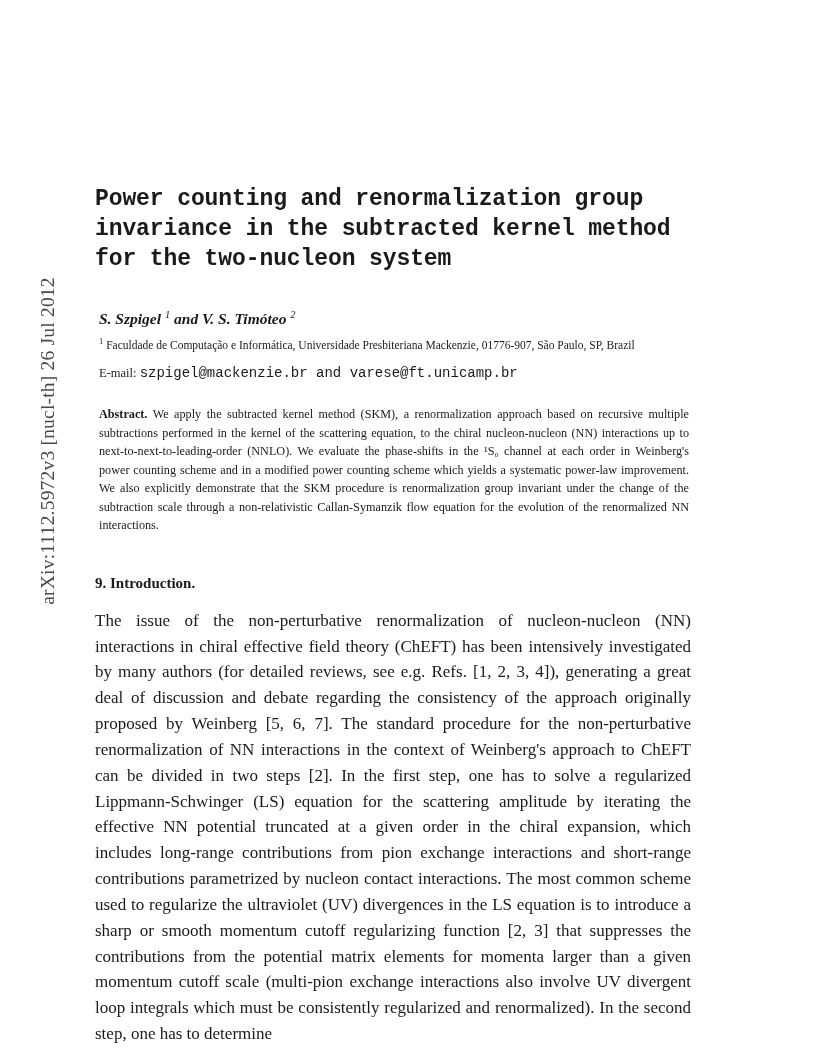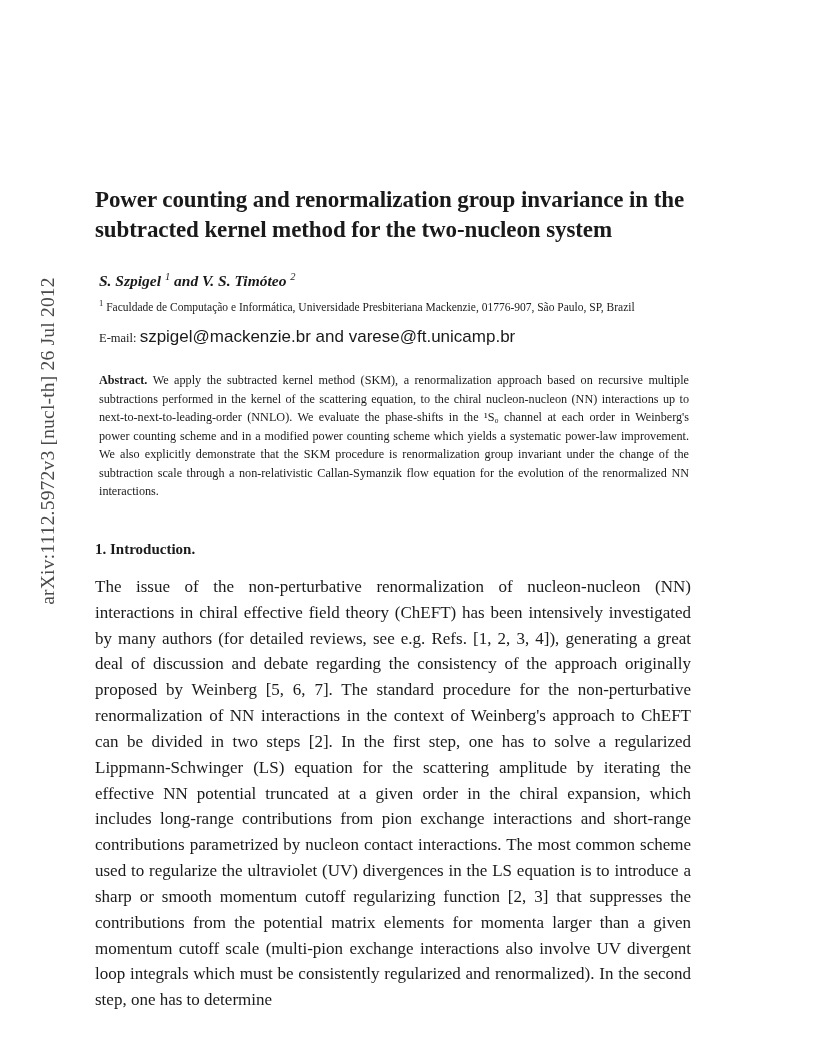--- a/index.html
+++ b/index.html
@@ -38,25 +38,25 @@
 
   
   .column {
     position: absolute;
     left: 95px;
     top: 185px;
     width: 596px;
   }
 
   h1.title {
-    font-family: Liberation Serif, serif;
+    font-family: Liberation Mono, monospace;
     font-size: 23px;
     font-weight: bold;
     line-height: 1.30;
-    margin: 0 0 26px 0;
+    margin: 0 0 34px 0;
     letter-spacing: -0.1px;
   }
 
   .authors {
     font-size: 15.5px;
     font-weight: bold;
     margin: 0 0 7px 0;
     padding-left: 4px;
     font-style: italic;
   }
@@ -69,22 +69,22 @@
     margin-bottom: 12px;
   }
   .affiliations sup { font-size: 8.5px; }
 
   .email-line {
     font-size: 12.5px;
     padding-left: 4px;
     margin-bottom: 22px;
   }
   .mono {
-    font-family: Liberation Sans, sans-serif;
-    font-size: 17px;
+    font-family: Liberation Mono, monospace;
+    font-size: 14px;
   }
 
   .abstract {
     font-size: 12.2px;
     line-height: 1.52;
     text-align: justify;
     padding-left: 4px;
     padding-right: 2px;
     margin-top: 24px;
   }
@@ -129,18 +129,18 @@
     </div>
 
     <div class="email-line">
       <span>E-mail: </span><span class="mono">szpigel@mackenzie.br and varese@ft.unicamp.br</span>
     </div>
 
     <div class="abstract">
       <b>Abstract.</b><span> We apply the subtracted kernel method (SKM), a renormalization approach based on recursive multiple subtractions performed in the kernel of the scattering equation, to the chiral nucleon-nucleon (NN) interactions up to next-to-next-to-leading-order (NNLO). We evaluate the phase-shifts in the ¹S₀ channel at each order in Weinberg's power counting scheme and in a modified power counting scheme which yields a systematic power-law improvement. We also explicitly demonstrate that the SKM procedure is renormalization group invariant under the change of the subtraction scale through a non-relativistic Callan-Symanzik flow equation for the evolution of the renormalized NN interactions.</span>
     </div>
 
-    <h2 class="section">1. Introduction.</h2>
+    <h2 class="section">9. Introduction.</h2>
 
     <p class="body">The issue of the non-perturbative renormalization of nucleon-nucleon (NN) interactions in chiral effective field theory (ChEFT) has been intensively investigated by many authors (for detailed reviews, see e.g. Refs. [1, 2, 3, 4]), generating a great deal of discussion and debate regarding the consistency of the approach originally proposed by Weinberg [5, 6, 7]. The standard procedure for the non-perturbative renormalization of NN interactions in the context of Weinberg's approach to ChEFT can be divided in two steps [2]. In the first step, one has to solve a regularized Lippmann-Schwinger (LS) equation for the scattering amplitude by iterating the effective NN potential truncated at a given order in the chiral expansion, which includes long-range contributions from pion exchange interactions and short-range contributions parametrized by nucleon contact interactions. The most common scheme used to regularize the ultraviolet (UV) divergences in the LS equation is to introduce a sharp or smooth momentum cutoff regularizing function [2, 3] that suppresses the contributions from the potential matrix elements for momenta larger than a given momentum cutoff scale (multi-pion exchange interactions also involve UV divergent loop integrals which must be consistently regularized and renormalized). In the second step, one has to determine</p>
 
   </div>
 </div>
 
 </body></html>

